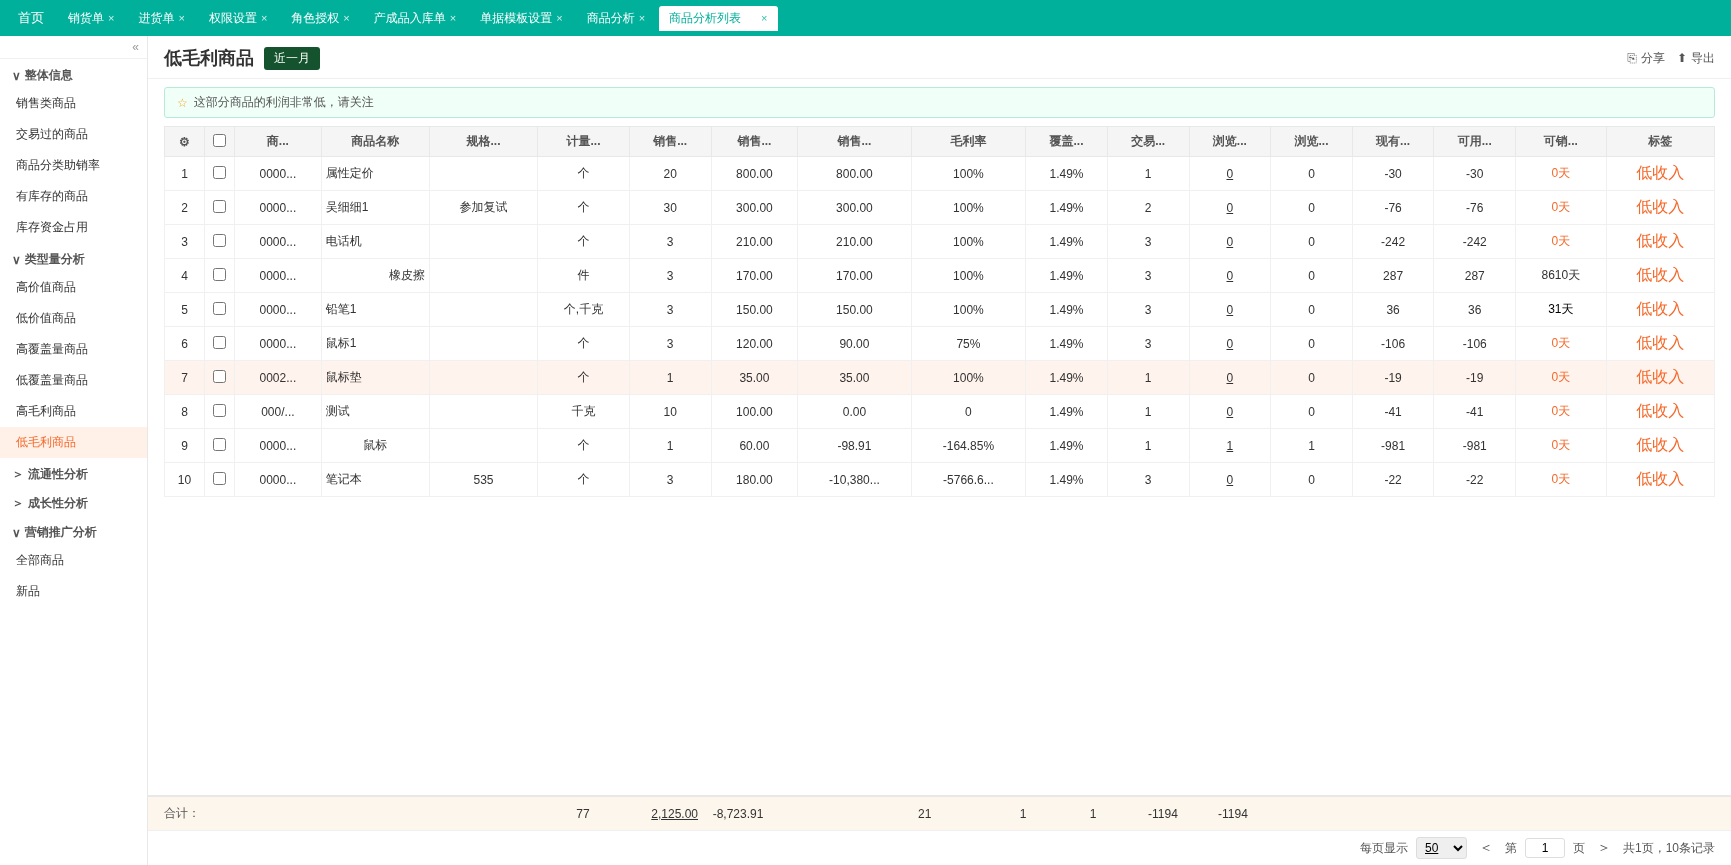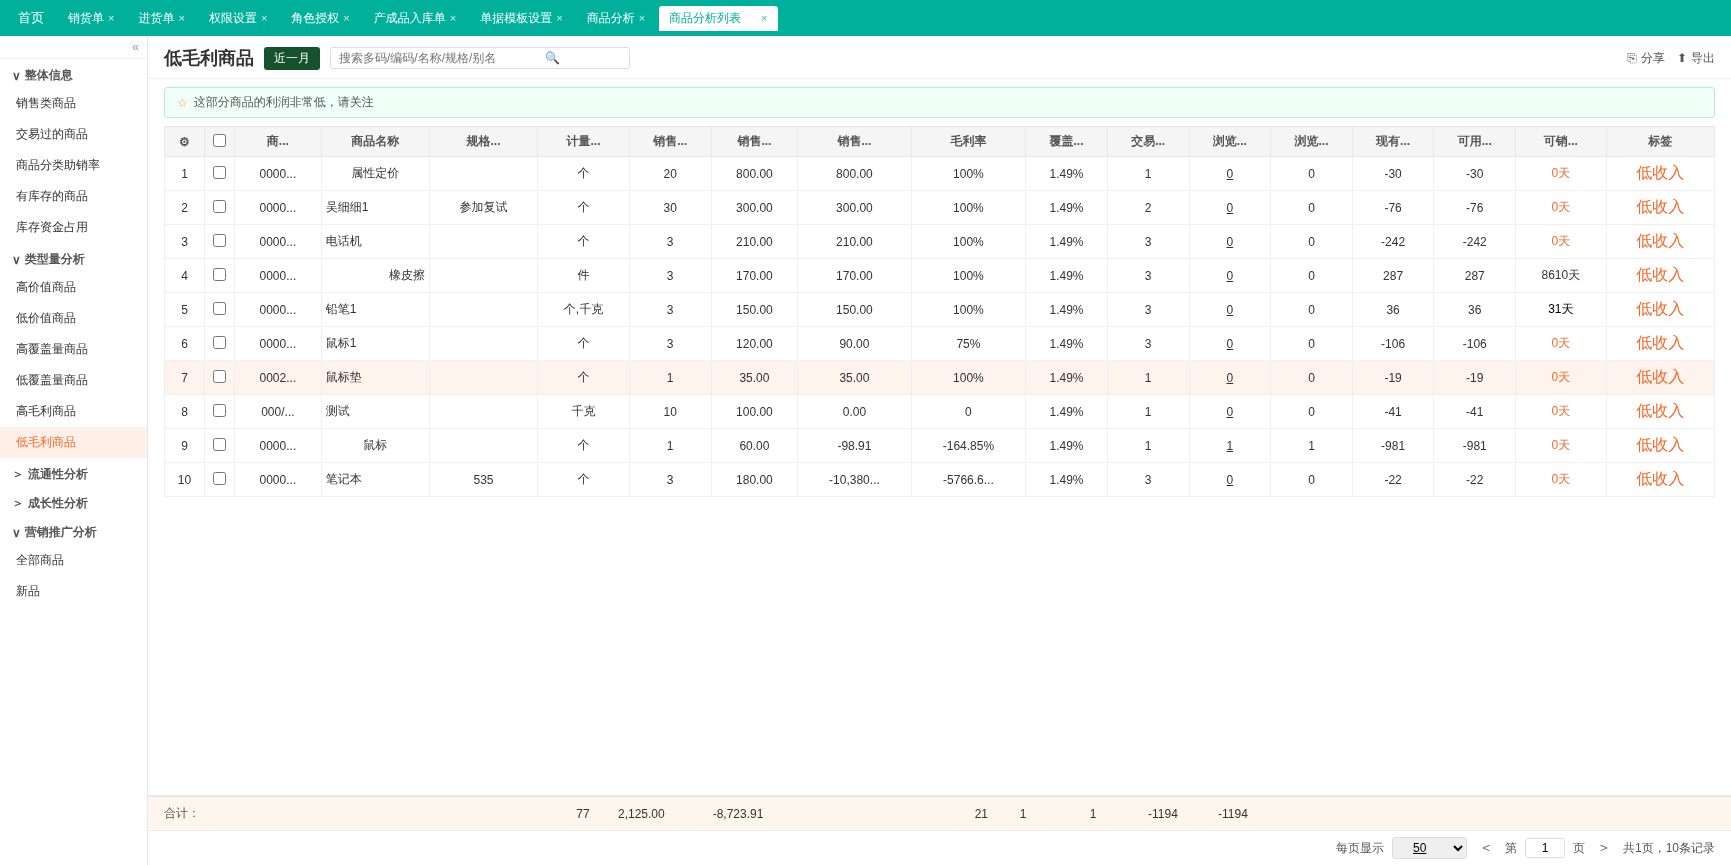--- a/index.html
+++ b/index.html
@@ -178,21 +178,21 @@
     }
     .page-input {
       width: 40px;
       border: 1px solid #ddd;
       text-align: center;
       padding: 2px;
       border-radius: 3px;
     }
     .page-select {
       border: 1px solid #ddd;
-      padding: 2px 16px;
+      padding: 2px 4px;
       border-radius: 3px;
       text-decoration: underline;
     }
     .page-btn {
       cursor: pointer;
       color: #555;
       font-size: 14px;
       padding: 0 4px;
     }
 
@@ -290,24 +290,20 @@
     </div>
     <div class="sidebar-item">全部商品</div>
     <div class="sidebar-item">新品</div>
   </div>
 
   <div class="main">
 
     <div class="page-header">
       <span class="page-title">低毛利商品</span>
       <button class="filter-btn">近一月</button>
-      <div class="search-box">
-        <input type="text" placeholder="搜索多码/编码/名称/规格/别名" style="">
-        <span style="color:#999;">🔍</span>
-      </div>
       <div class="header-actions">
         <div class="action-btn">
           <span>⎘</span>
           <span>分享</span>
         </div>
         <div class="action-btn">
           <span>⬆</span>
           <span>导出</span>
         </div>
       </div>
@@ -344,21 +340,21 @@
             <th>可用...</th>
             <th>可销...</th>
             <th>标签</th>
           </tr>
         </thead>
         <tbody id="table-body">
         <tr>
     <td>1</td>
     <td><input type="checkbox" style=""></td>
     <td>0000...</td>
-    <td style="text-align:center;">属性定价</td>
+    <td style="text-align:left;">属性定价</td>
     <td></td>
     <td>个</td>
     <td>20</td>
     <td>800.00</td>
     <td>800.00</td>
     <td>100%</td>
     <td>1.49%</td>
     <td>1</td>
     <td><span class="underline">0</span></td>
     <td>0</td>
@@ -554,25 +550,25 @@
     <div class="table-footer">
       <span class="footer-label">合计：</span>
       <div style="display:flex; flex: 1; gap:0;">
         <span style="min-width:40px; text-align:center;"></span>
         <span style="min-width:30px; text-align:center;"></span>
         <span style="min-width:60px; text-align:center;"></span>
         <span style="min-width:90px; text-align:center;"></span>
         <span style="min-width:60px; text-align:center;"></span>
         <span style="min-width:60px; text-align:center;"></span>
         <span style="min-width:70px; text-align:center;">77</span>
-        <span style="min-width:80px; text-align:left;">2,125.00</span>
+        <span style="min-width:80px; text-align:right;text-decoration:underline;">2,125.00</span>
         <span style="min-width:80px; text-align:center;">-8,723.91</span>
         <span style="min-width:70px; text-align:center;"></span>
         <span style="min-width:70px; text-align:center;"></span>
-        <span style="min-width:70px; text-align:right;">21</span>
+        <span style="min-width:70px; text-align:left;">21</span>
         <span style="min-width:70px; text-align:center;">1</span>
         <span style="min-width:70px; text-align:center;">1</span>
         <span style="min-width:70px; text-align:center;">-1194</span>
         <span style="min-width:70px; text-align:center;">-1194</span>
         <span style="min-width:60px; text-align:center;"></span>
         <span style="min-width:60px; text-align:center;"></span>
       </div>
     </div>
 
     <div class="pagination">

